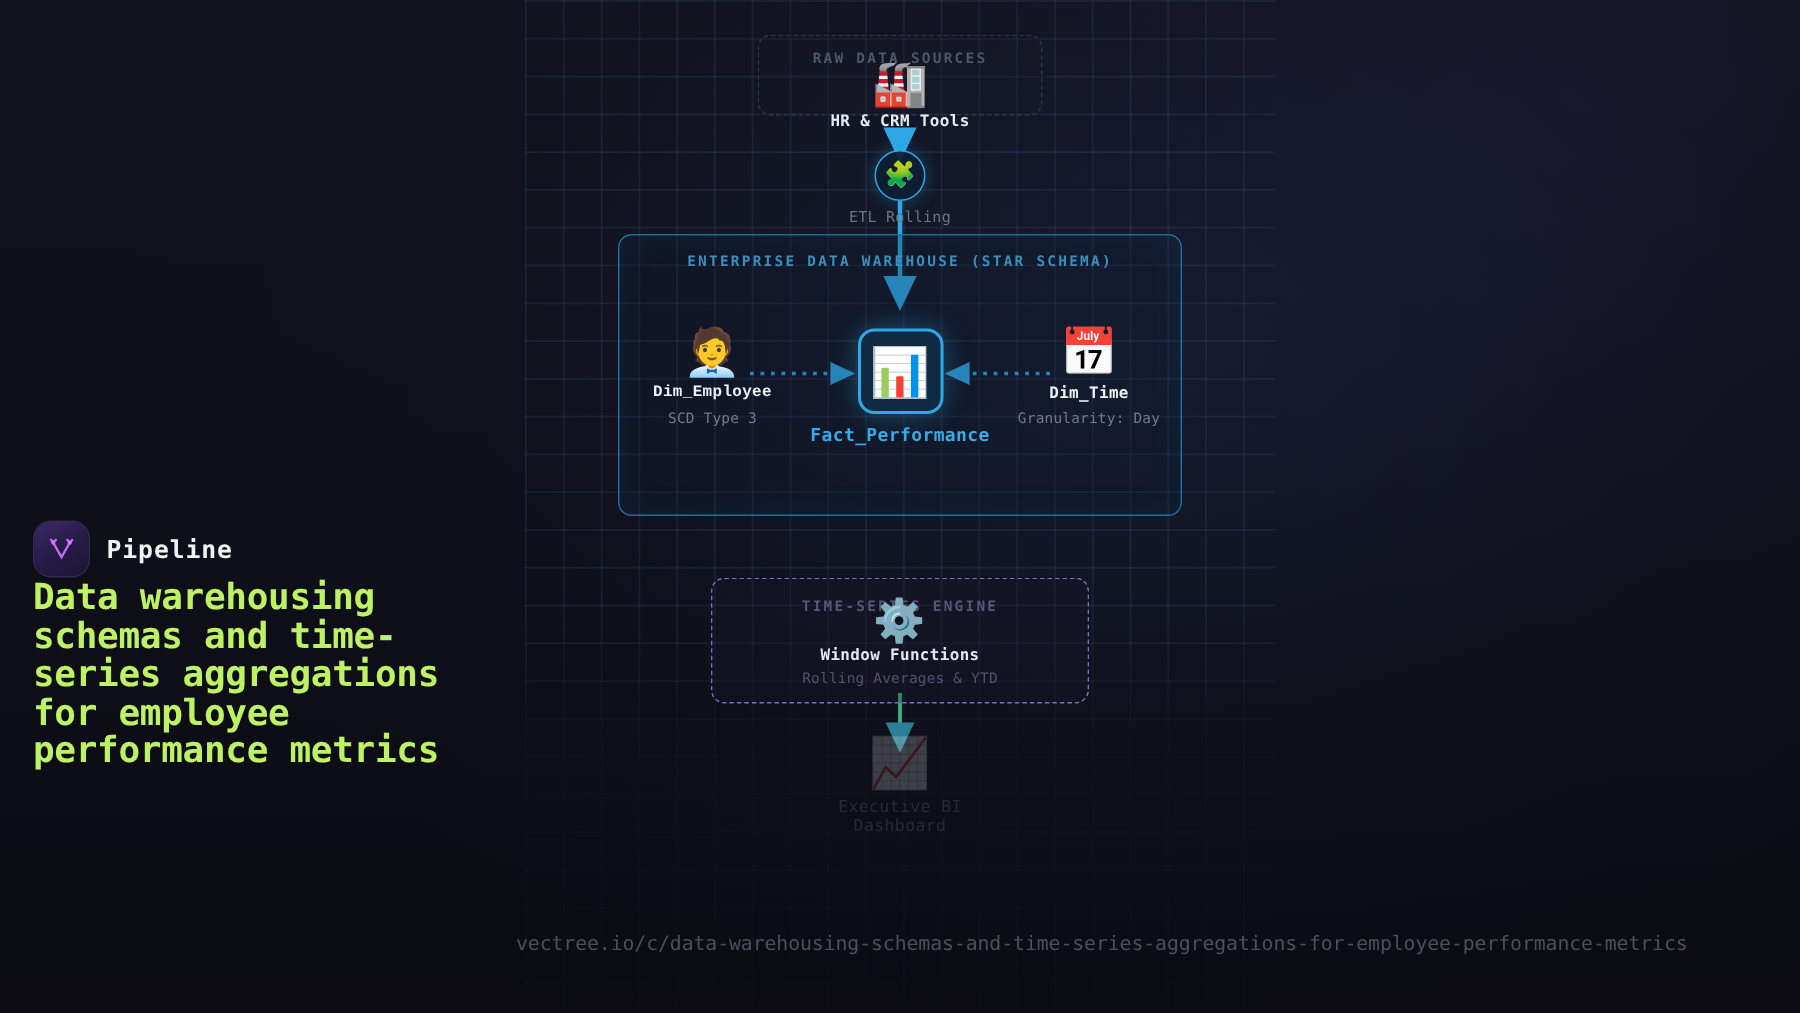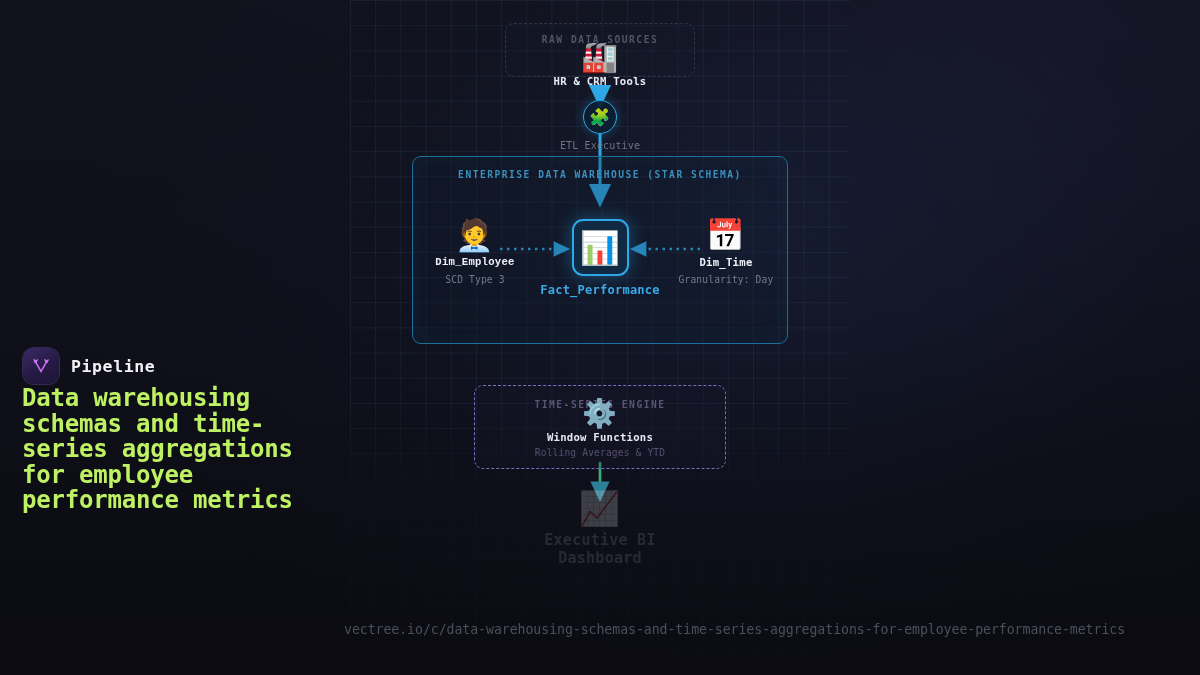--- a/index.html
+++ b/index.html
@@ -129,21 +129,21 @@
   .fact-box .node-emoji{ font-size:32px; }
   .n-fact .node-title{ margin-top:7px; font-size:12px; color:#3ba9e8; }
 
   .n-win{ left:525px; top:400px; width:150px; }
   .n-win .node-emoji{ font-size:28px; }
   .n-win .node-title{ margin-top:3px; font-size:10.6px; color:#e4e8f0; }
   .n-win .node-sub{ margin-top:4px; font-size:9.6px; color:#56506f; }
 
   .n-bi{ left:525px; top:492px; width:150px; opacity:.20; }
   .n-bi .node-emoji{ font-size:33px; }
-  .n-bi .node-title{ margin-top:6px; font-size:15px; color:#8d93a2; font-weight:700; }
+  .n-bi .node-title{ margin-top:6px; font-size:11px; color:#8d93a2; font-weight:400; }
 
   svg.edges{ position:absolute; left:0; top:0; width:1200px; height:675px; overflow:visible; }
 </style>
 </head>
 <body>
 
 <div id="stage">
 
   <div class="bg-wash"></div>
   <div class="bg-grid2"></div>
@@ -196,21 +196,21 @@
 
     <div class="node n-hr">
       <div class="node-emoji">🏭</div>
       <div class="node-title">HR &amp; CRM Tools</div>
     </div>
 
     <div class="node n-etl">
       <div class="etl-circle">
         <div class="node-emoji">🧩</div>
       </div>
-      <div class="node-sub">ETL Executive</div>
+      <div class="node-sub">ETL Rolling</div>
     </div>
 
     <div class="node n-emp">
       <div class="node-emoji">🧑‍💼</div>
       <div class="node-title">Dim_Employee</div>
       <div class="node-sub">SCD Type 3</div>
     </div>
 
     <div class="node n-fact">
       <div class="fact-box">

